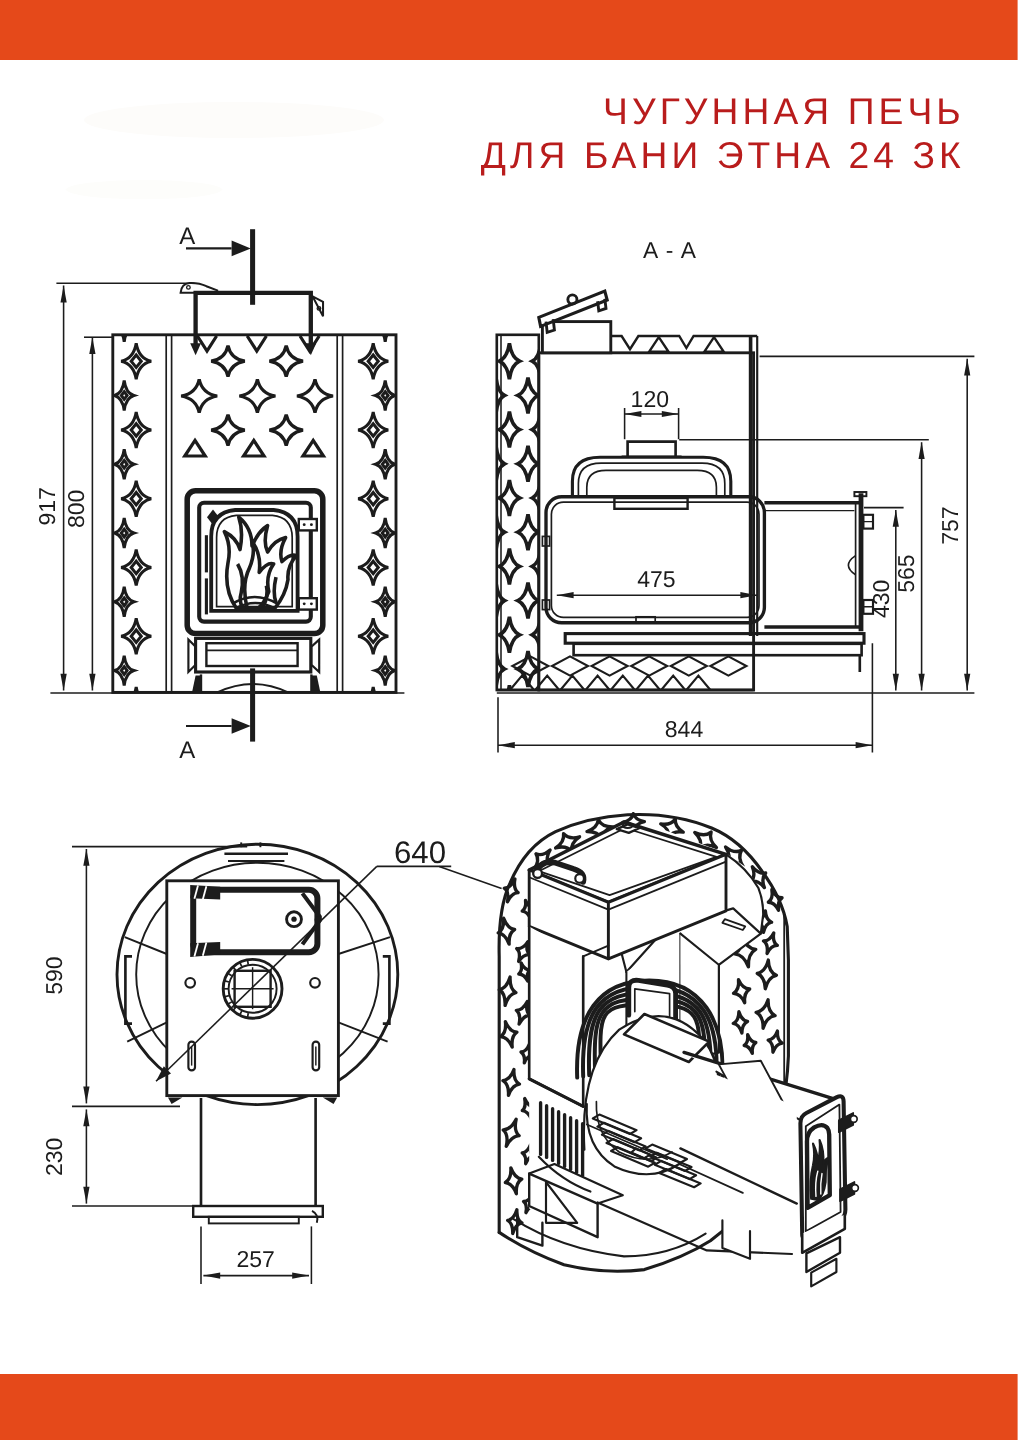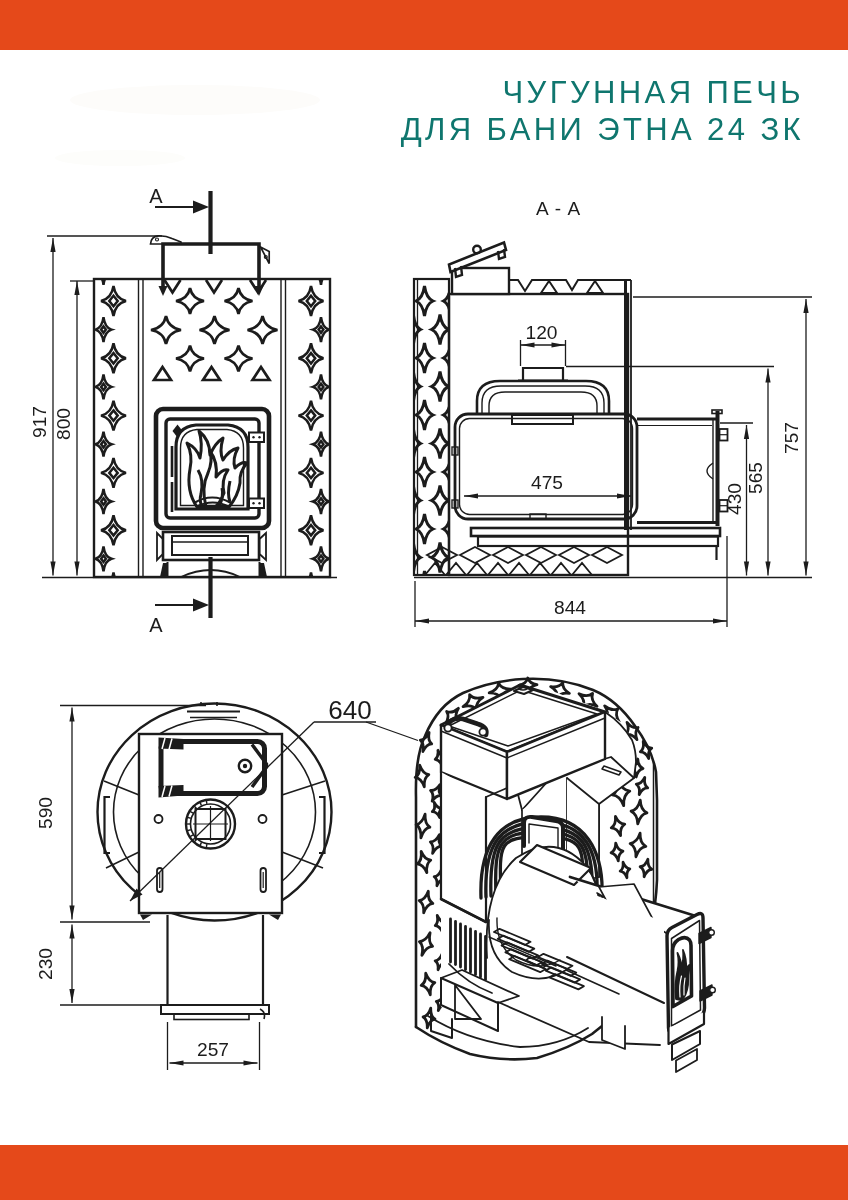--- a/index.html
+++ b/index.html
@@ -1,21 +1,21 @@
 <!DOCTYPE html>
 <html><head>
 <meta charset="utf-8">
 <style>
   html,body{margin:0;padding:0;background:#fff;}
   body{width:848px;height:1200px;position:relative;overflow:hidden;
        font-family:"Liberation Sans", sans-serif;}
   .bar-top{position:absolute;left:0;top:0;width:848px;height:50px;background:#e5491a;}
   .bar-bot{position:absolute;left:0;top:1145px;width:848px;height:55px;background:#e5491a;}
   .title{position:absolute;right:44px;top:74px;text-align:right;
-         color:#0f766e;font-size:31px;line-height:37px;letter-spacing:3.4px;font-weight:400;}
+         color:#b91c1c;font-size:31px;line-height:37px;letter-spacing:3.4px;font-weight:400;}
   text{font-family:"Liberation Sans", sans-serif;fill:#1c1c1c;}
 </style>
 </head>
 <body>
 <div class="bar-top"></div>
 <div class="bar-bot"></div>
 <div class="title">ЧУГУННАЯ ПЕЧЬ<br>ДЛЯ БАНИ ЭТНА 24 ЗК</div>
 <svg width="848" height="1200" viewBox="0 0 848 1200" fill="none" style="position:absolute;left:0;top:0">
 <defs>
   <marker id="da" viewBox="-16 -4 18 8" refX="-0.5" refY="0" markerWidth="18" markerHeight="8" orient="auto-start-reverse" markerUnits="userSpaceOnUse">

